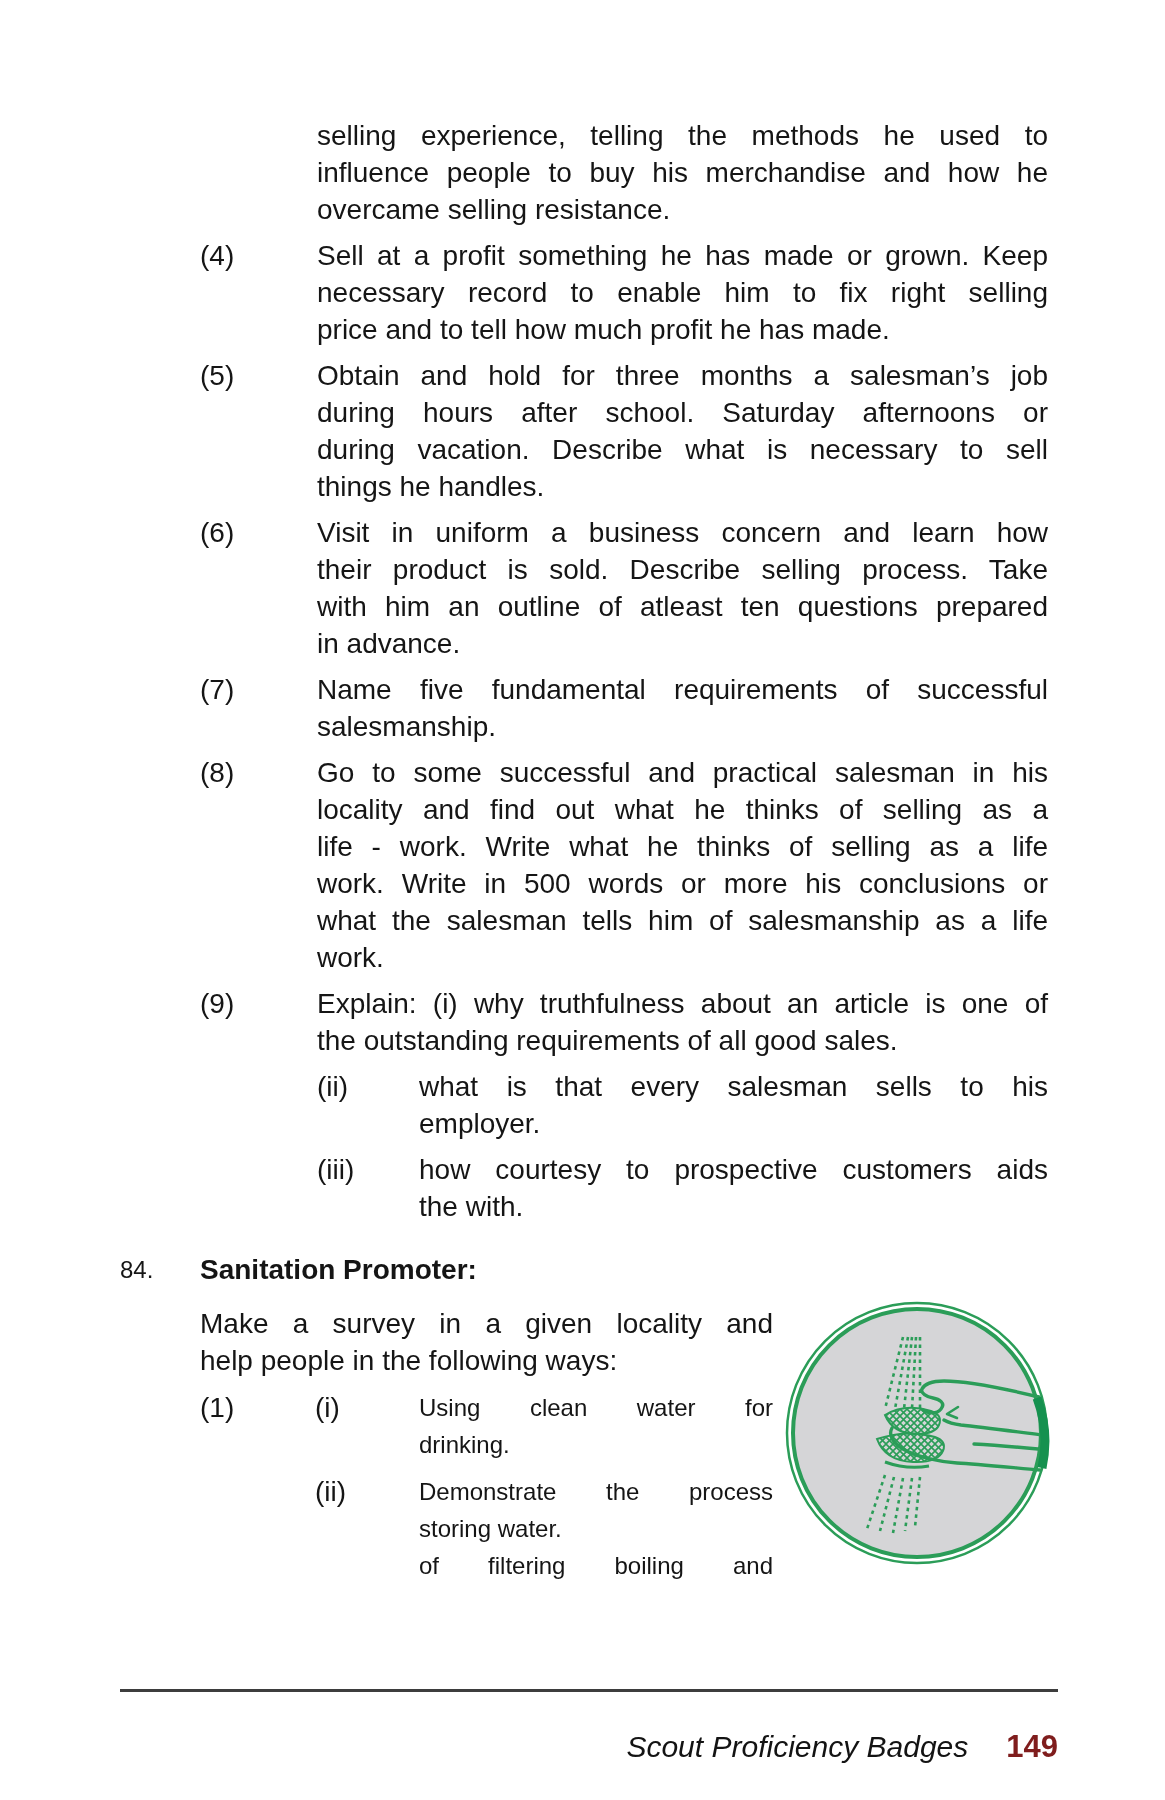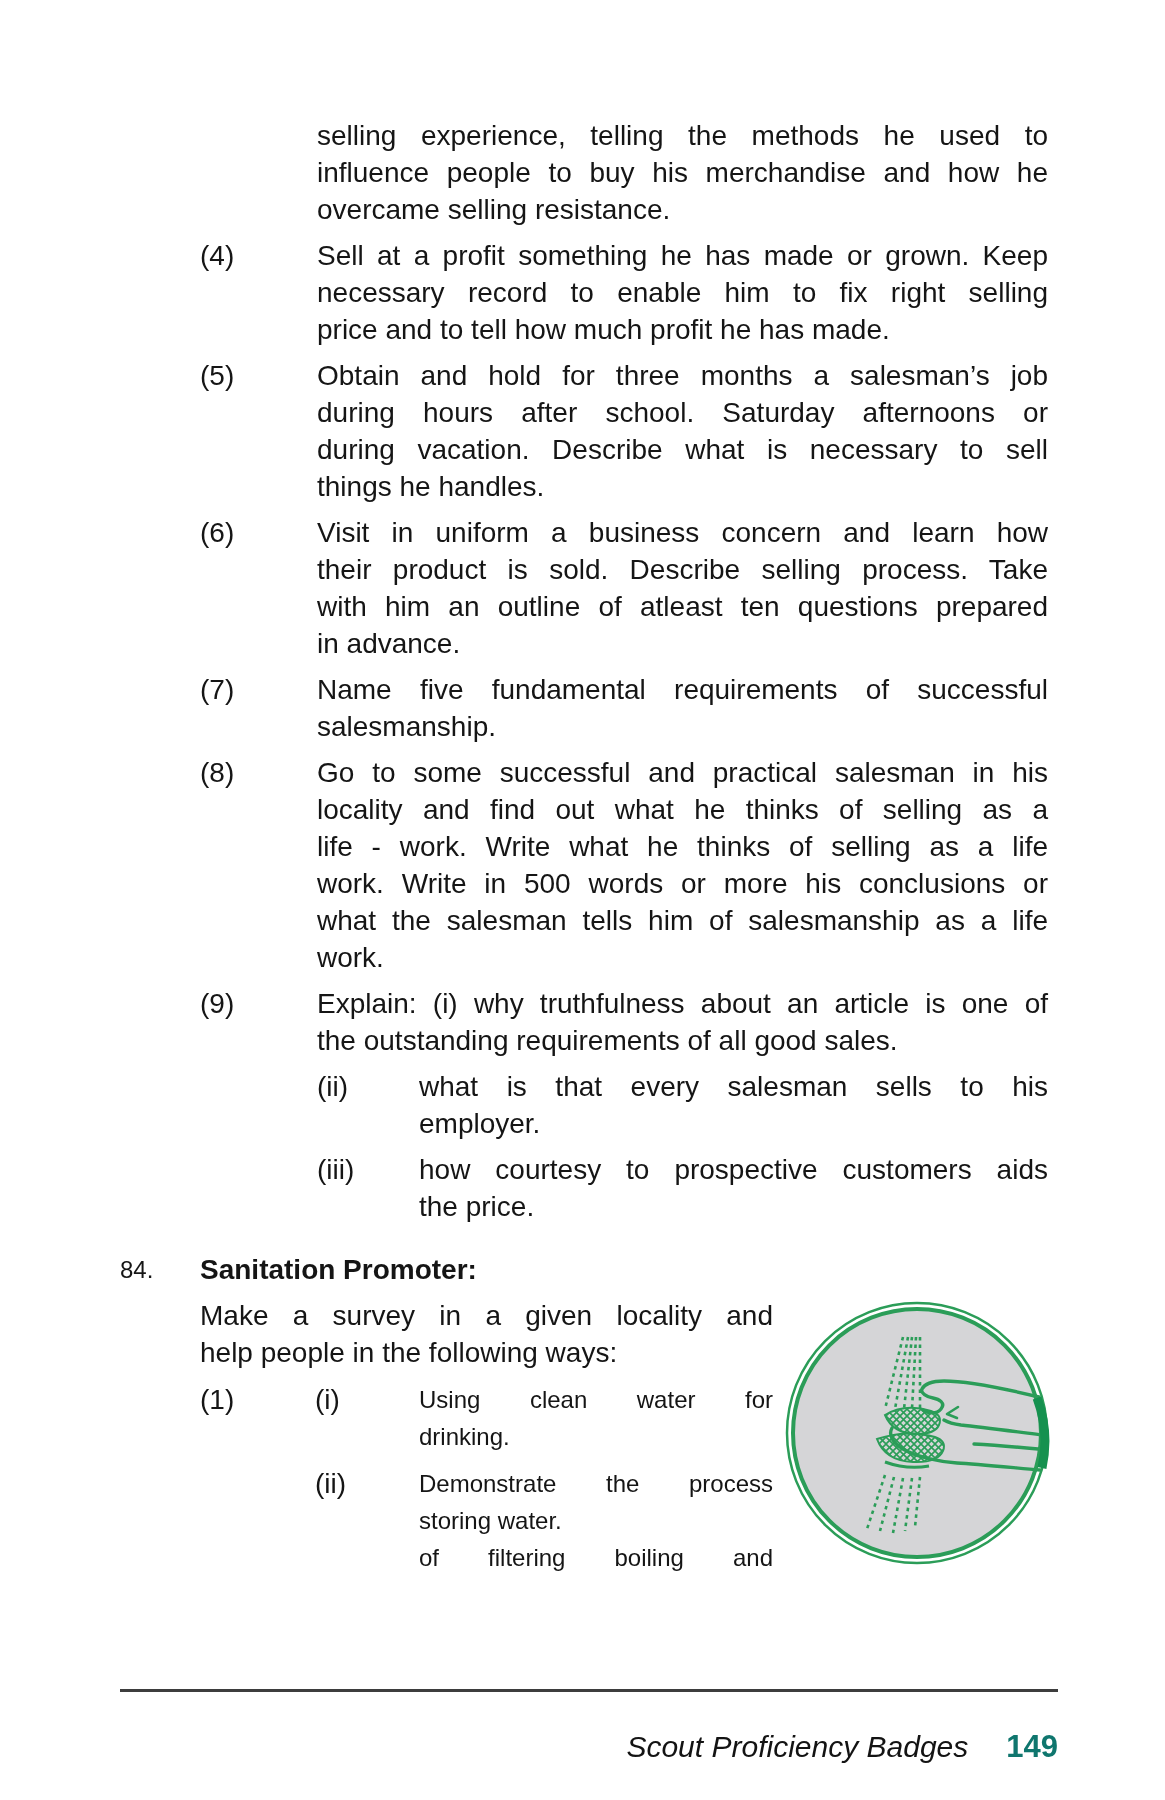--- a/index.html
+++ b/index.html
@@ -16,33 +16,33 @@
   .marker{flex:0 0 117px;font-size:28px;line-height:37px;}
   .row.sub .marker{flex:0 0 102px;}
   .body{flex:1;min-width:0;font-size:28px;line-height:37px;}
   .line{text-align:justify;text-align-last:justify;}
   .line.last{text-align:left;text-align-last:left;}
   
   .sec84{display:flex;margin-top:26px;}
   .sec84-num{flex:0 0 80px;font-size:24px;line-height:38px;}
   .sec84-content{flex:0 0 573px;max-width:573px;}
   .sec84-heading{font-weight:bold;font-size:28px;line-height:38px;}
-  .sec84-intro{font-size:28px;line-height:37px;margin-top:8px;}
+  .sec84-intro{font-size:28px;line-height:37px;margin-top:16px;}
   .subrow{display:flex;margin-top:10px;}
   .subrow .m1{flex:0 0 115px;font-size:28px;line-height:37px;}
   .subrow .m2{flex:0 0 104px;font-size:28px;line-height:37px;}
   .subrow .sbody{flex:0 0 354px;max-width:354px;font-size:24px;line-height:37px;}
   .subrow.nested{padding-left:115px;}
   
   .badge{position:absolute;left:781px;top:1297px;width:272px;height:272px;}
   
   .footer-rule{position:absolute;left:120px;top:1689px;width:938px;height:3px;background:#3d3d3d;}
   .footer{position:absolute;left:120px;top:1729px;width:938px;text-align:right;white-space:nowrap;}
   .footer-title{font-style:italic;font-size:30px;color:#131313;}
-  .footer-page{font-weight:bold;font-size:31px;margin-left:38px;color:#0f766e;}
+  .footer-page{font-weight:bold;font-size:31px;margin-left:38px;color:#7f1d1d;}
 </style>
 </head>
 <body>
 
 <div class="page">
 
   <div class="flow" id="flow">
       <div class="row cont">
         <div class="body">
           <div class="line">selling experience, telling the methods he used to</div>
@@ -105,21 +105,21 @@
         <div class="marker">(ii)</div>
         <div class="body">
           <div class="line">what is that every salesman sells to his</div>
           <div class="line last">employer.</div>
         </div>
       </div>
       <div class="row sub">
         <div class="marker">(iii)</div>
         <div class="body">
           <div class="line">how courtesy to prospective customers aids</div>
-          <div class="line last">the price.</div>
+          <div class="line last">the with.</div>
         </div>
       </div>
       <div class="sec84">
         <div class="sec84-num">84.</div>
         <div class="sec84-content">
           <div class="sec84-heading">Sanitation Promoter:</div>
           <div class="sec84-intro">
             <div class="line">Make a survey in a given locality and</div>
             <div class="line last">help people in the following ways:</div>
           </div>

